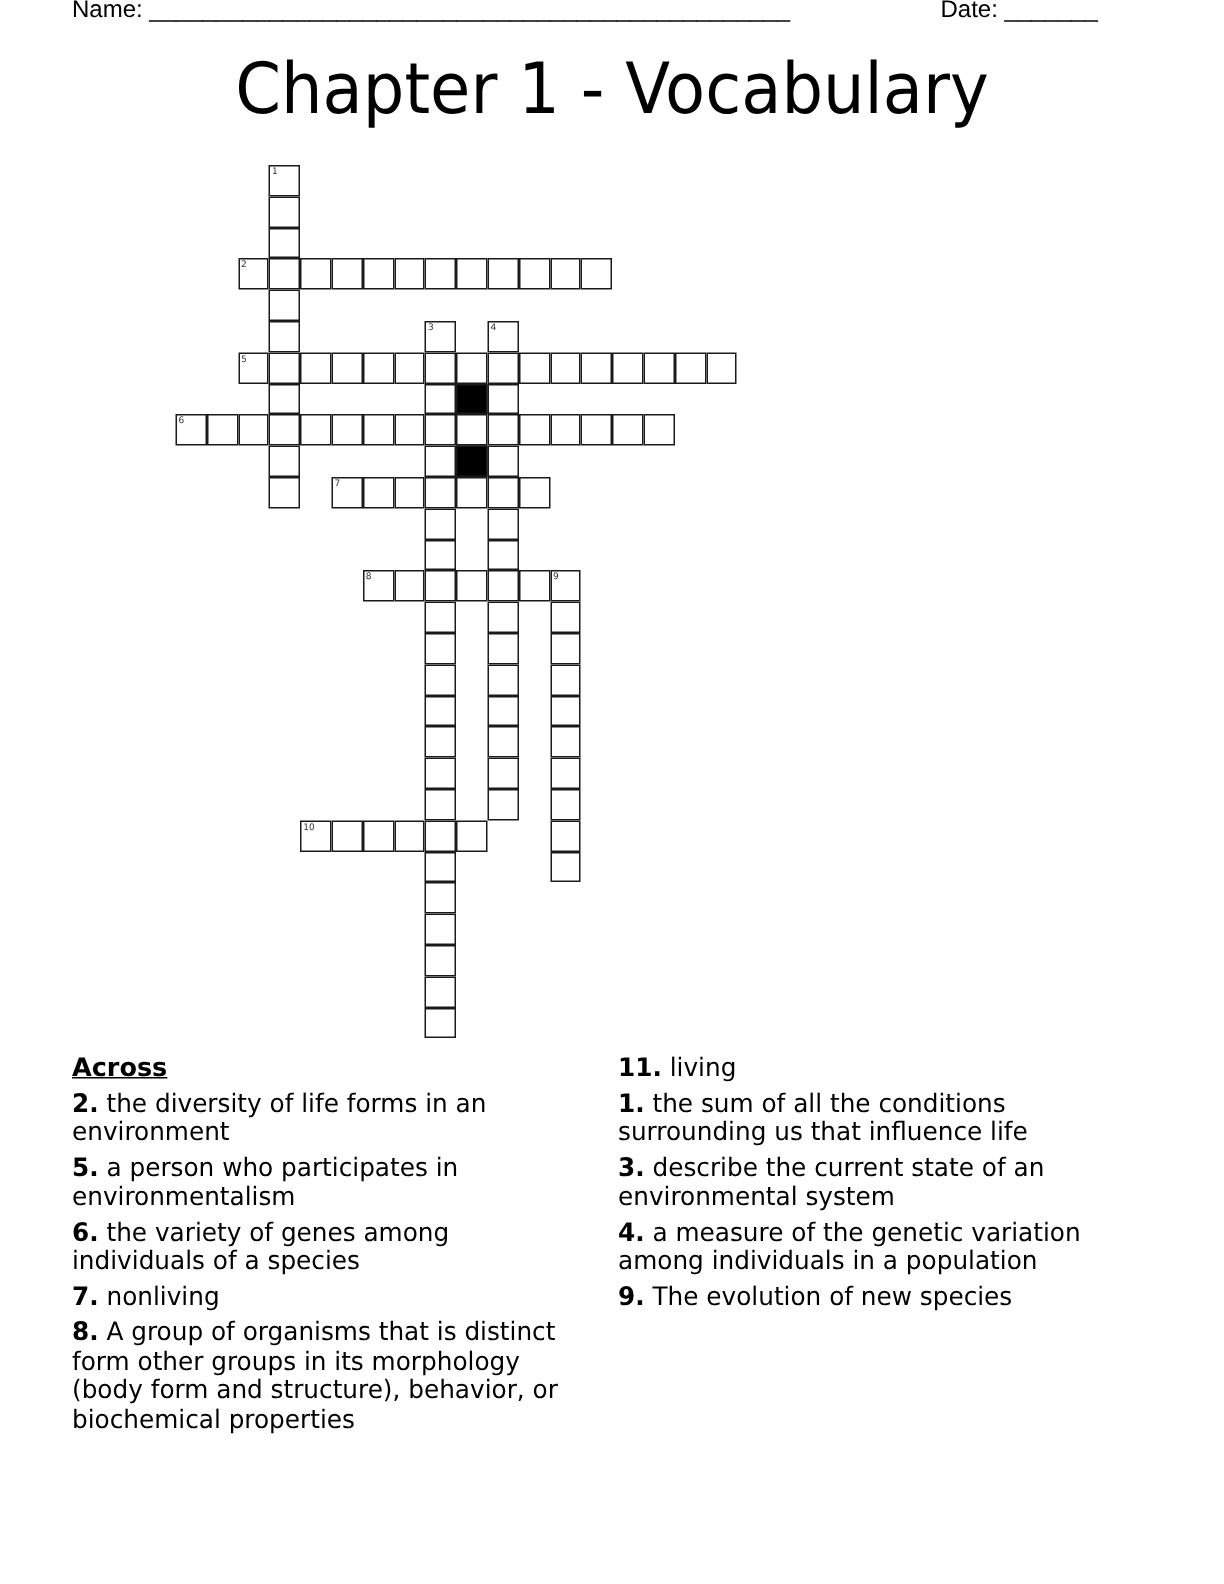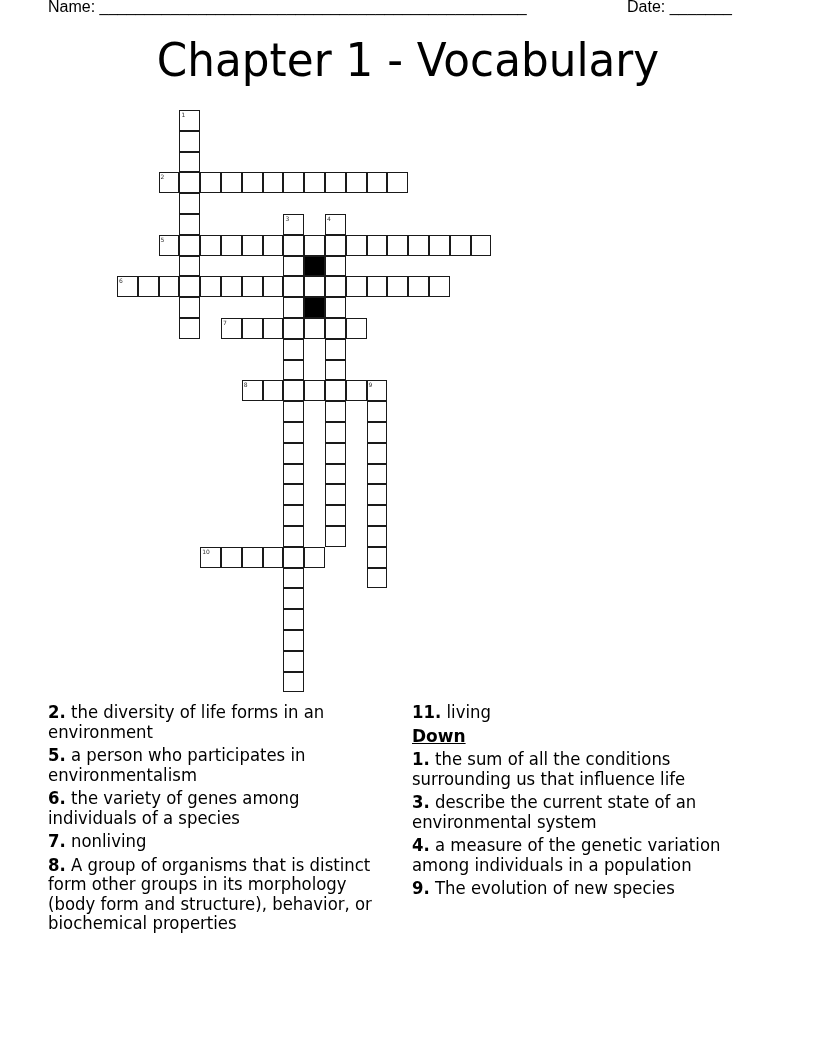--- a/index.html
+++ b/index.html
@@ -157,27 +157,27 @@
     </div>
     <div class="cell" style="left: 104px; top: 436.8px;"></div>
     <div class="cell" style="left: 124.8px; top: 436.8px;"></div>
     <div class="cell" style="left: 145.6px; top: 436.8px;"></div>
     <div class="cell" style="left: 187.2px; top: 436.8px;"></div>
     <div class="cell black" style="left: 187.2px; top: 145.6px;"></div>
     <div class="cell black" style="left: 187.2px; top: 187.2px;"></div>
   </div>
 
 <div class="clues col-left">
+  <div class="sec">Across</div>
   <div class="clue"><b>2.</b> <span>the diversity of life forms in an environment</span></div>
   <div class="clue"><b>5.</b> <span>a person who participates in environmentalism</span></div>
   <div class="clue"><b>6.</b> <span>the variety of genes among individuals of a species</span></div>
   <div class="clue"><b>7.</b> <span>nonliving</span></div>
   <div class="clue"><b>8.</b> <span>A group of organisms that is distinct form other groups in its morphology (body form and structure), behavior, or biochemical properties</span></div>
 </div>
 
 <div class="clues col-right">
   <div class="clue"><b>11.</b> <span>living</span></div>
-  <div class="sec">Down</div>
   <div class="clue"><b>1.</b> <span>the sum of all the conditions surrounding us that influence life</span></div>
   <div class="clue"><b>3.</b> <span>describe the current state of an environmental system</span></div>
   <div class="clue"><b>4.</b> <span>a measure of the genetic variation among individuals in a population</span></div>
   <div class="clue"><b>9.</b> <span>The evolution of new species</span></div>
 </div>
 
 </body></html>

